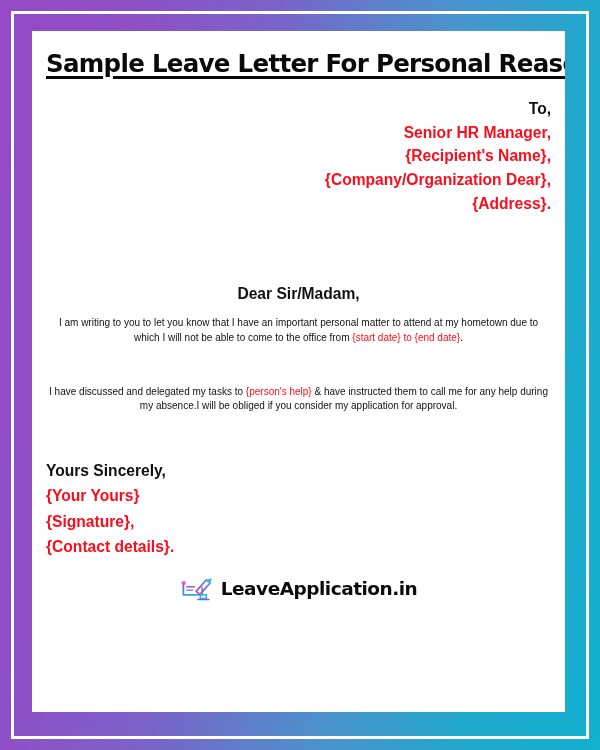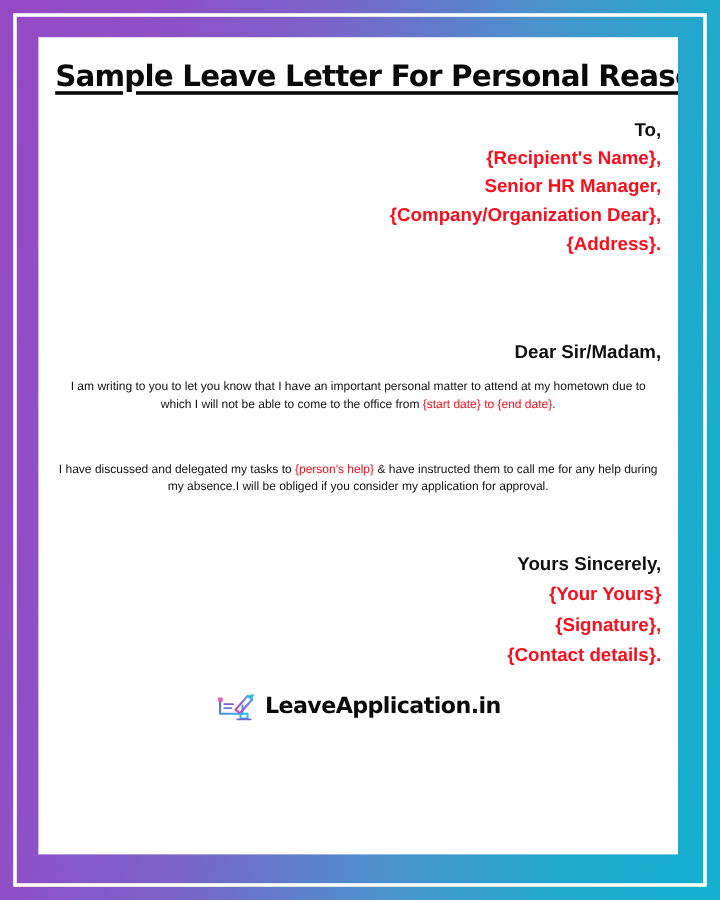--- a/index.html
+++ b/index.html
@@ -80,30 +80,30 @@
   .body-para {
     text-align: center;
     color: #111111;
     font-size: 10px;
     font-weight: normal;
     line-height: 1.47;
     padding: 0 3px;
   }
 
   .salutation {
-    text-align: right;
+    text-align: center;
     color: #111111;
     font-size: 15.6px;
     font-weight: bold;
     line-height: 1.47;
   }
 
   .signoff-line {
     display: block;
-    text-align: right;
+    text-align: left;
     font-size: 15.6px;
     font-weight: bold;
     line-height: 1.62;
   }
   .signoff-line.dark { color: #111111; }
 
   
   .brand {
     display: flex;
     align-items: center;
@@ -134,22 +134,22 @@
   <div class="frame-hairline"></div>
 
   <div class="sheet">
 
     <h1 class="letter-title">Sample Leave Letter For Personal Reason</h1>
 
     <div class="gap-lg"></div>
 
     <div class="block">
       <span class="addressee-line">To,</span>
+      <span class="addressee-line red">Senior HR Manager,</span>
       <span class="addressee-line red">{Recipient's Name},</span>
-      <span class="addressee-line red">Senior HR Manager,</span>
       <span class="addressee-line red">{Company/Organization Dear},</span>
       <span class="addressee-line red">{Address}.</span>
     </div>
 
     <div class="gap-lg"></div>
     <div class="gap-md"></div>
 
 
     <div class="gap-lg"></div>
     <div class="gap-md"></div>

